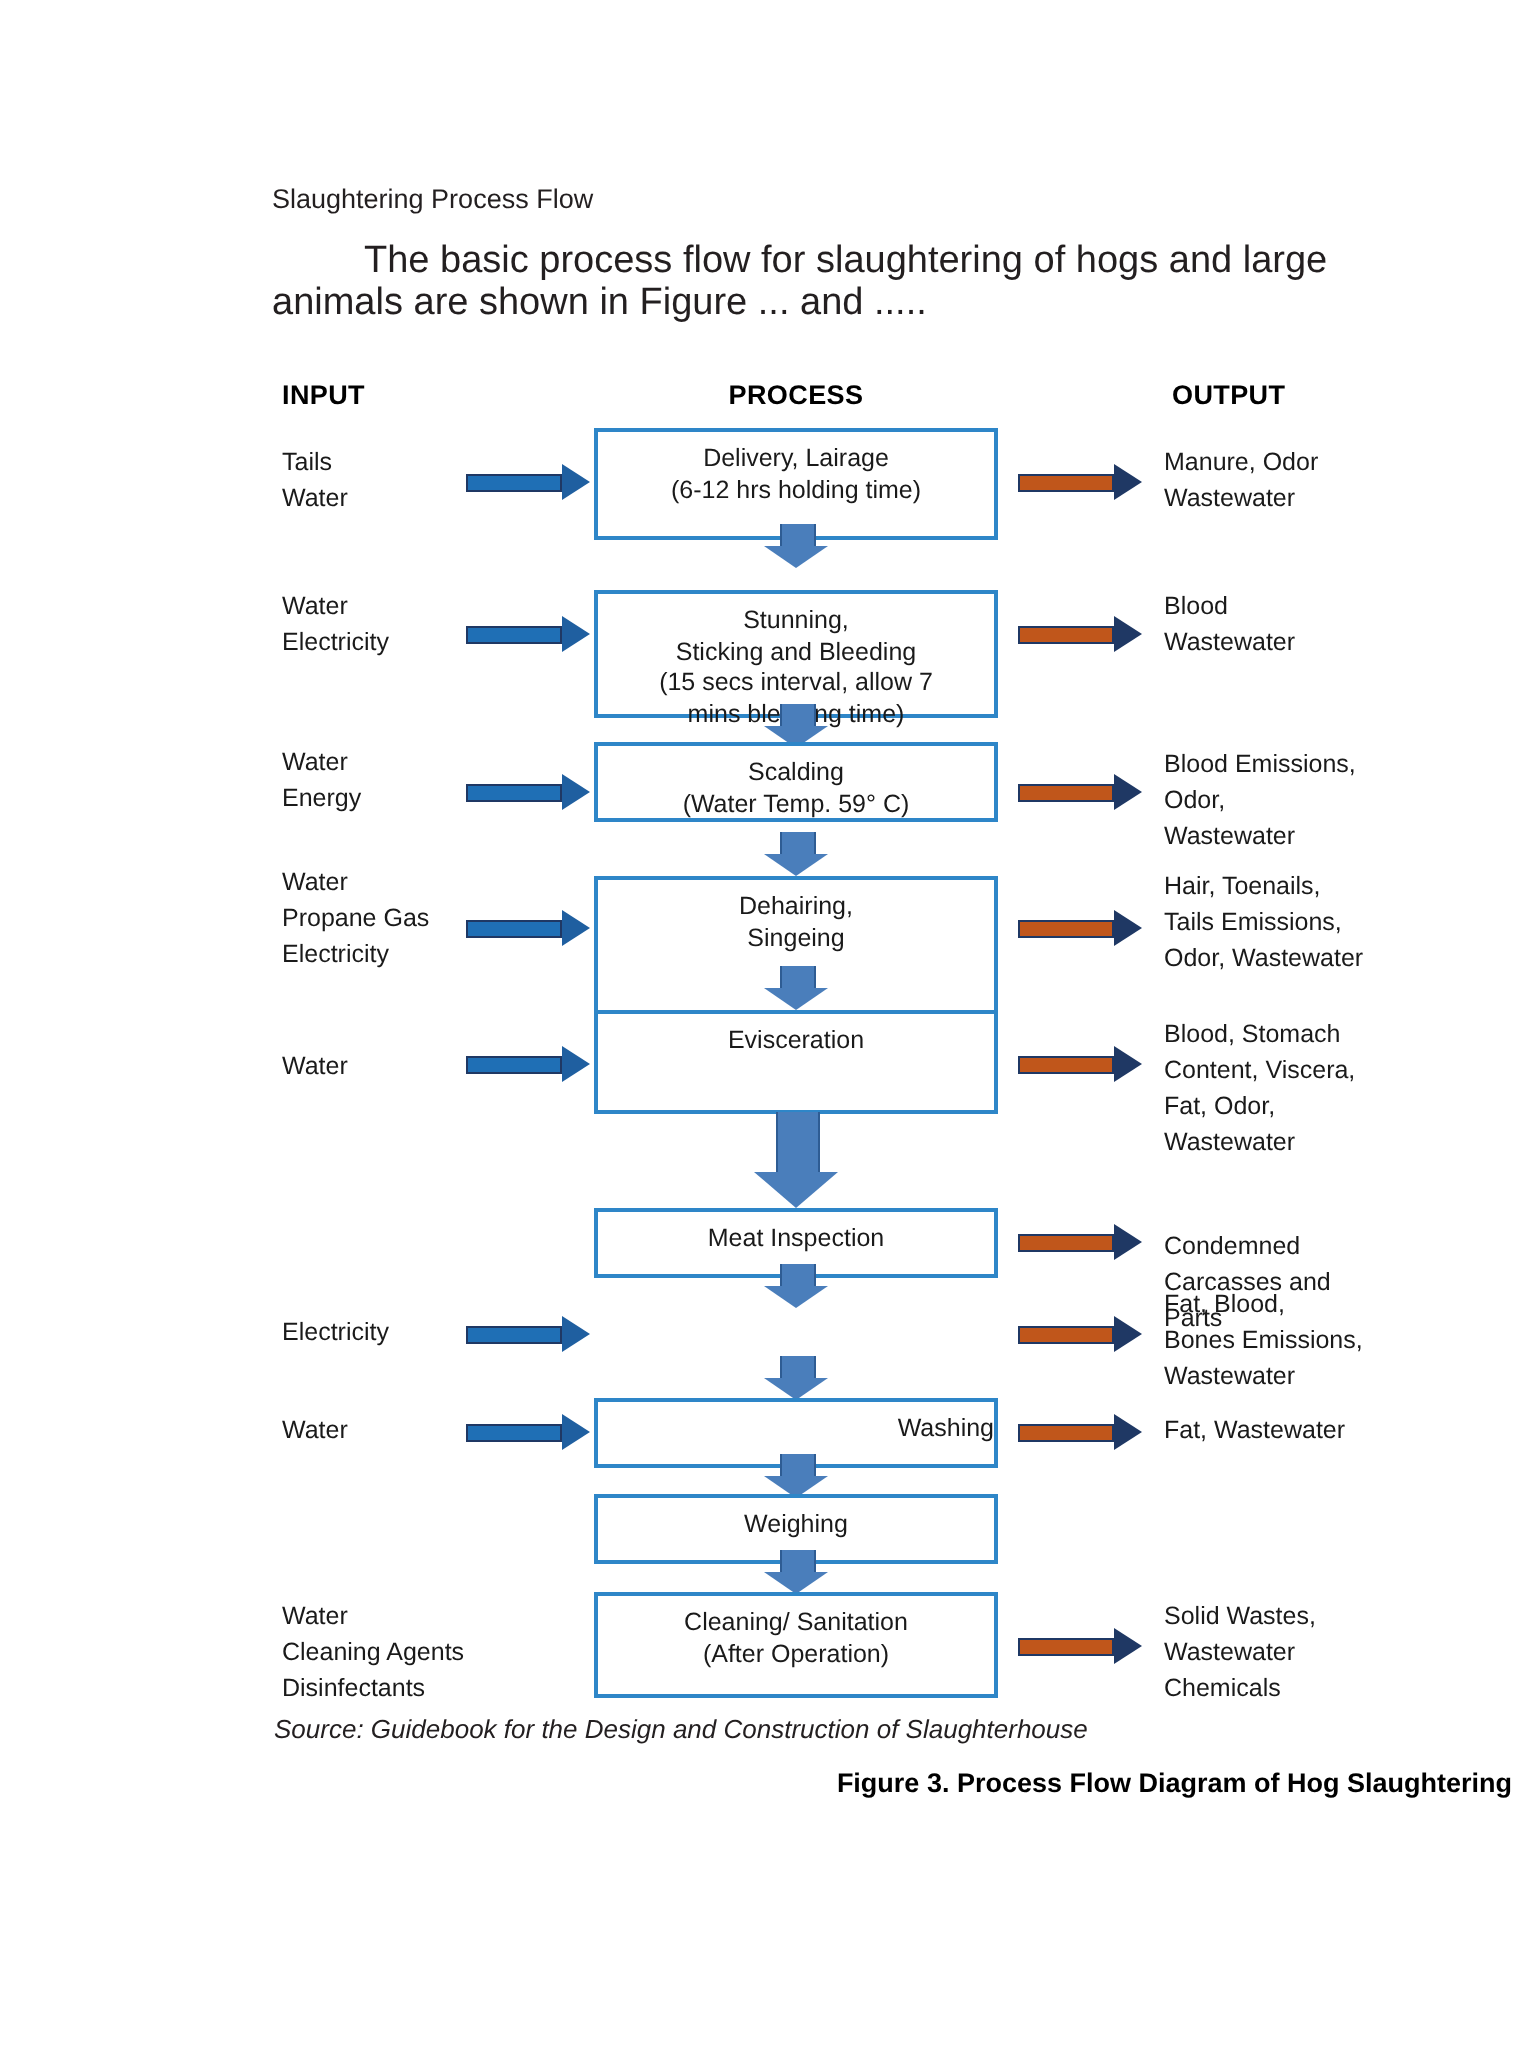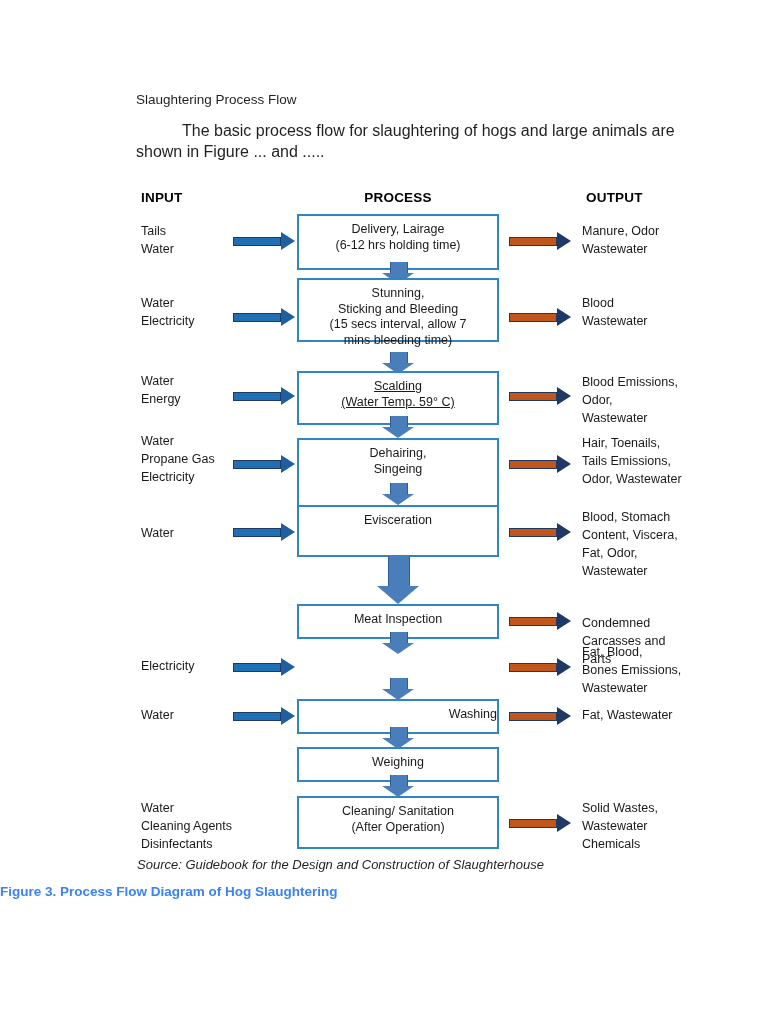--- a/index.html
+++ b/index.html
@@ -13,21 +13,21 @@
   }
   .page{position:absolute;inset:0;}
 
   
   .doc-title{
     position:absolute;left:136px;top:91px;
     font-size:13.5px;line-height:17px;color:#231f20;
   }
   .doc-para{
     position:absolute;left:136px;top:120px;width:540px;
-    font-size:16px;line-height:21px;color:#231f20;
+    font-size:19px;line-height:21px;color:#231f20;
     text-indent:46px;text-align:left;
   }
 
   
   .col-head{
     position:absolute;font-size:13.5px;font-weight:bold;
     letter-spacing:.2px;color:#000;
   }
   #hd-input{left:141px;top:190px;}
   #hd-process{left:297px;top:190px;width:202px;text-align:center;}
@@ -102,21 +102,21 @@
     border-top:18px solid #4A7EBB;
   }
 
   
   .source{
     position:absolute;left:137px;top:857px;
     font-size:13px;font-style:italic;color:#231f20;
   }
   .caption{
     position:absolute;left:0;top:884px;width:756px;
-    text-align:left;font-size:13.5px;font-weight:bold;color:#3b82f6;
+    text-align:right;font-size:13.5px;font-weight:bold;color:#000000;
   }
 </style>
 </head>
 <body>
 
 <div class="page">
 
   <div class="doc-title">Slaughtering Process Flow</div>
   <div class="doc-para">The basic process flow for slaughtering of hogs and large animals are shown in Figure ... and .....</div>
 
@@ -150,21 +150,21 @@
   </div>
 
   <div class="in-text" style="top:294px;">
     <span>Water</span>
     <span>Electricity</span>
   </div>
   <div class="harrow blue in" style="top:308px;">
     <div class="shaft"></div>
       <div class="head"></div>
   </div>
-  <div class="node" style="top:278px;height:64px;">
+  <div class="node" style="top:295px;height:64px;">
     <span class="ln">Stunning,</span>
     <span class="ln">Sticking and Bleeding</span>
     <span class="ln">(15 secs interval, allow 7</span>
     <span class="ln">mins bleeding time)</span>
   </div>
   <div class="harrow orange out" style="top:308px;">
     <div class="shaft"></div>
       <div class="head"></div>
   </div>
   <div class="out-text" style="top:294px;">
@@ -177,21 +177,21 @@
   </div>
 
   <div class="in-text" style="top:372px;">
     <span>Water</span>
     <span>Energy</span>
   </div>
   <div class="harrow blue in" style="top:387px;">
     <div class="shaft"></div>
       <div class="head"></div>
   </div>
-  <div class="node" style="top:371px;height:54px;text-decoration:underline;">
+  <div class="node" style="top:371px;height:40px;">
     <span class="ln">Scalding</span>
     <span class="ln">(Water Temp. 59° C)</span>
   </div>
   <div class="harrow orange out" style="top:387px;">
     <div class="shaft"></div>
       <div class="head"></div>
   </div>
   <div class="out-text" style="top:373px;">
     <span>Blood Emissions,</span>
     <span>Odor,</span>

